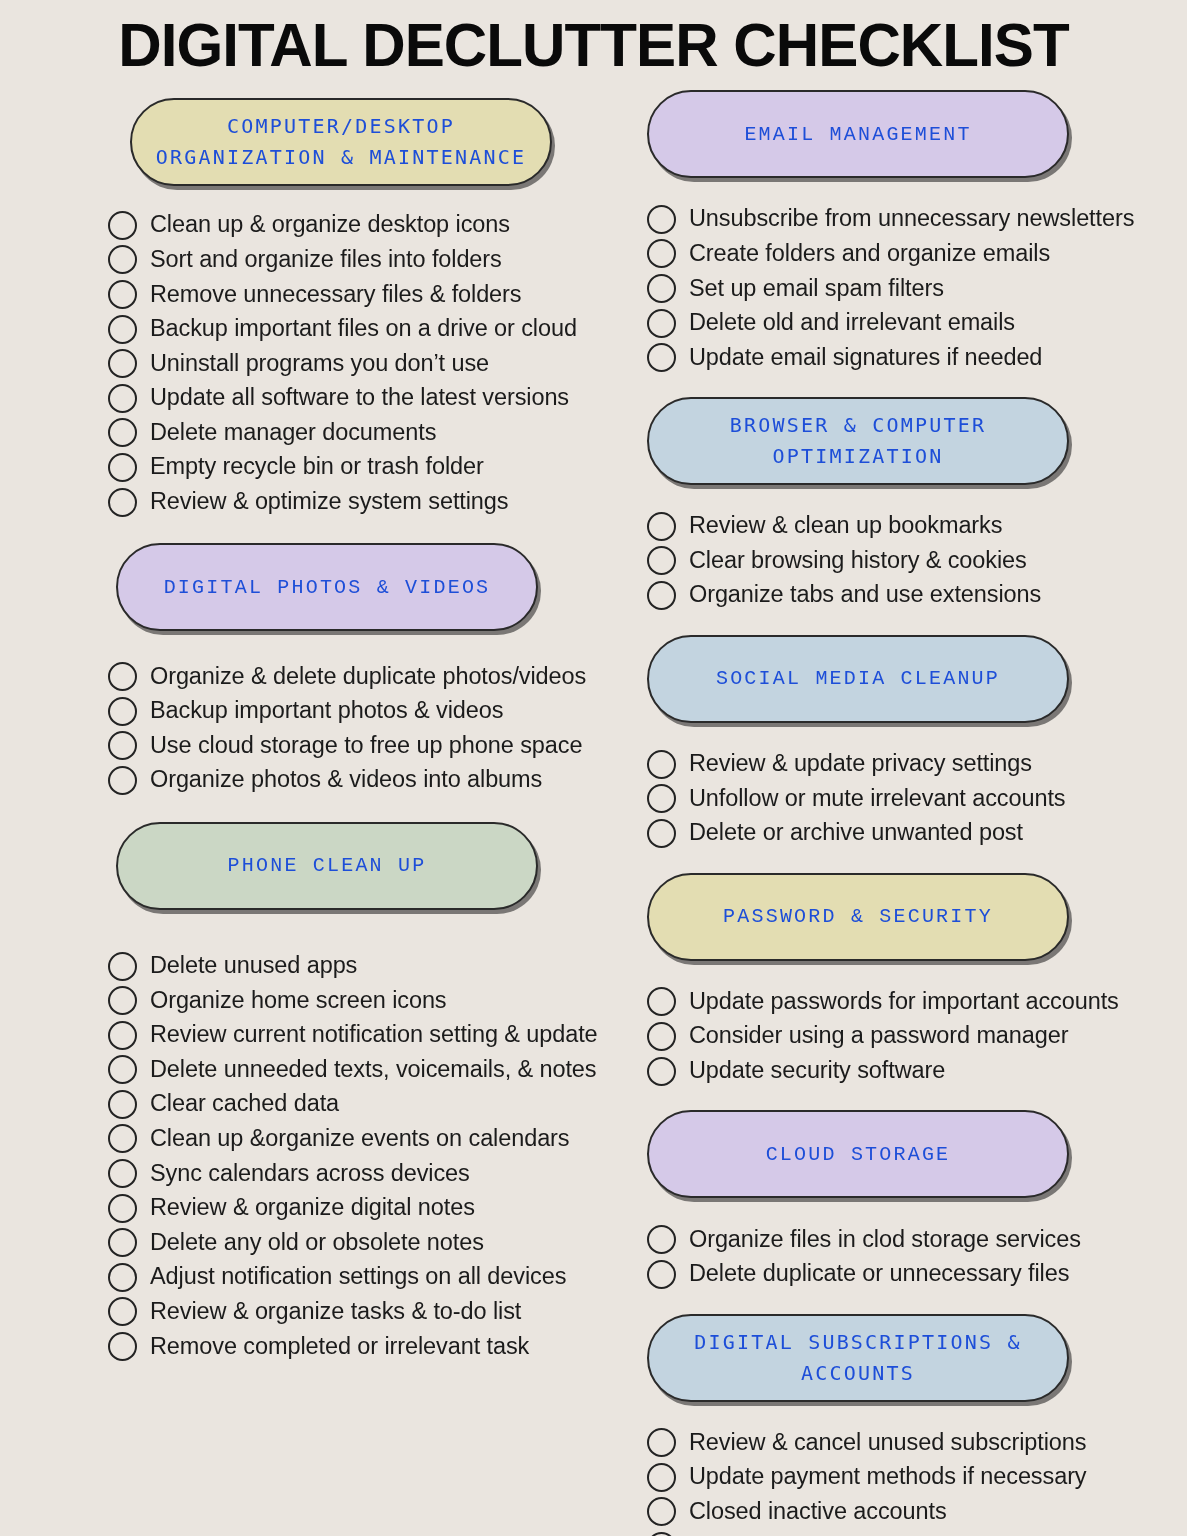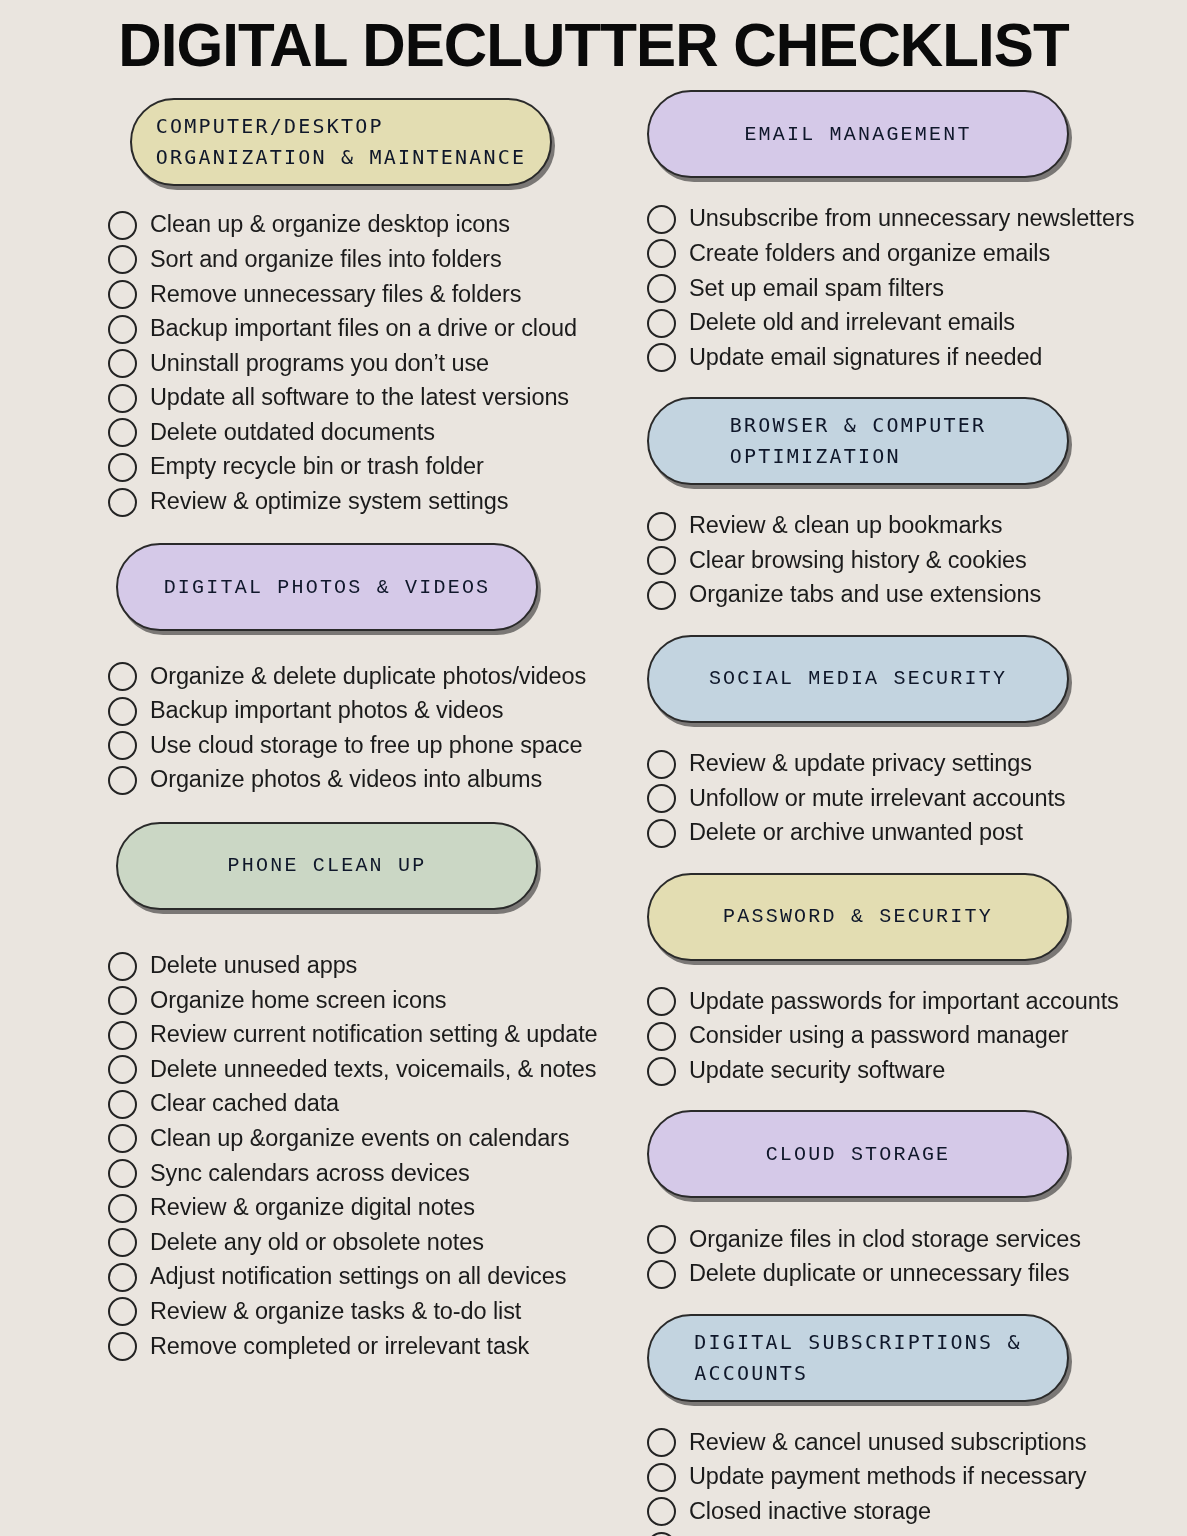--- a/index.html
+++ b/index.html
@@ -47,25 +47,26 @@
     display: flex;
   }
 
   .pill {
     border: 2px solid #2a2a2a;
     border-radius: 999px;
     box-shadow: 3px 4px 0 rgba(30,30,30,0.55);
     font-family: "DejaVu Sans Mono", "Liberation Mono", monospace;
     font-size: 20px;
     letter-spacing: 2.2px;
+    text-align: center;
     display: flex;
     align-items: center;
     justify-content: center;
     line-height: 1.55;
-    color: #0f172a;
+    color: #1d4ed8;
     box-sizing: border-box;
     padding: 6px 14px;
   }
   .pill.one-line { height: 88px; font-family: Liberation Mono, monospace; }
   .pill.two-line { height: 88px; }
 
   .pill.w-left  { width: 422px; }
   .pill.w-right { width: 422px; }
 
   .c-yellow { background: #E3DDB2; }
@@ -144,21 +145,21 @@
           <li class="item item-h34">
             <span class="circle"></span>
             <span class="item-label">Uninstall programs you don’t use</span>
           </li>
           <li class="item item-h34">
             <span class="circle"></span>
             <span class="item-label">Update all software to the latest versions</span>
           </li>
           <li class="item item-h34">
             <span class="circle"></span>
-            <span class="item-label">Delete outdated documents</span>
+            <span class="item-label">Delete manager documents</span>
           </li>
           <li class="item item-h34">
             <span class="circle"></span>
             <span class="item-label">Empty recycle bin or trash folder</span>
           </li>
           <li class="item item-h34">
             <span class="circle"></span>
             <span class="item-label">Review &amp; optimize system settings</span>
           </li>
         </ul>
@@ -308,21 +309,21 @@
           <li class="item item-h34">
             <span class="circle"></span>
             <span class="item-label">Organize tabs and use extensions</span>
           </li>
         </ul>
       </div>
       <div>
         <div class="pill-wrap" style="margin-top: 22px; margin-bottom: 24px;">
           <div class="pill one-line w-right c-blue">
             <div>
-              <div>SOCIAL MEDIA SECURITY</div>
+              <div>SOCIAL MEDIA CLEANUP</div>
             </div>
           </div>
         </div>
         <ul class="items">
           <li class="item item-h34">
             <span class="circle"></span>
             <span class="item-label">Review &amp; update privacy settings</span>
           </li>
           <li class="item item-h34">
             <span class="circle"></span>
@@ -389,21 +390,21 @@
           <li class="item item-h34">
             <span class="circle"></span>
             <span class="item-label">Review &amp; cancel unused subscriptions</span>
           </li>
           <li class="item item-h34">
             <span class="circle"></span>
             <span class="item-label">Update payment methods if necessary</span>
           </li>
           <li class="item item-h34">
             <span class="circle"></span>
-            <span class="item-label">Closed inactive storage</span>
+            <span class="item-label">Closed inactive accounts</span>
           </li>
           <li class="item item-h34">
             <span class="circle"></span>
             <span class="item-label">Update any account information if needed</span>
           </li>
         </ul>
       </div>
     </div>
 
 </div>

